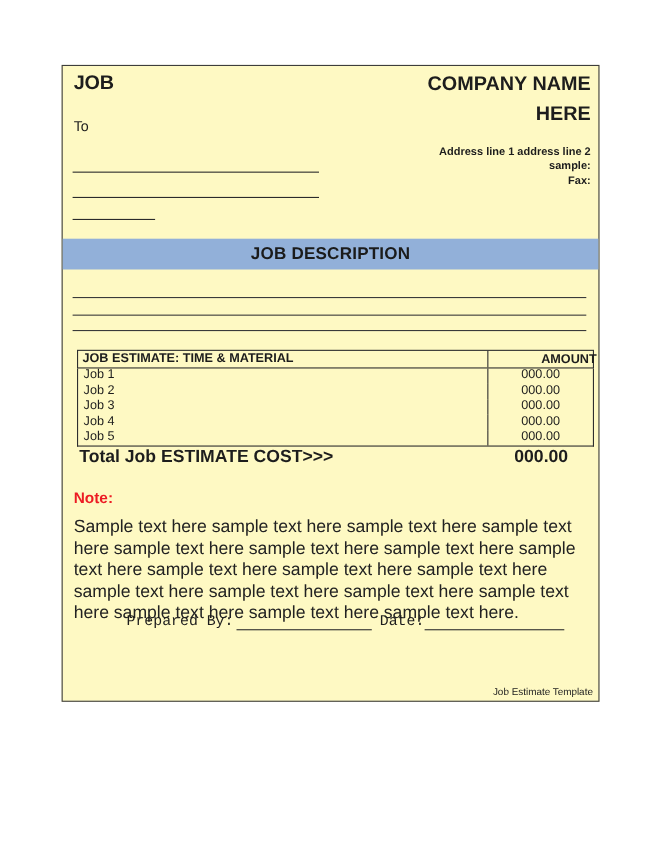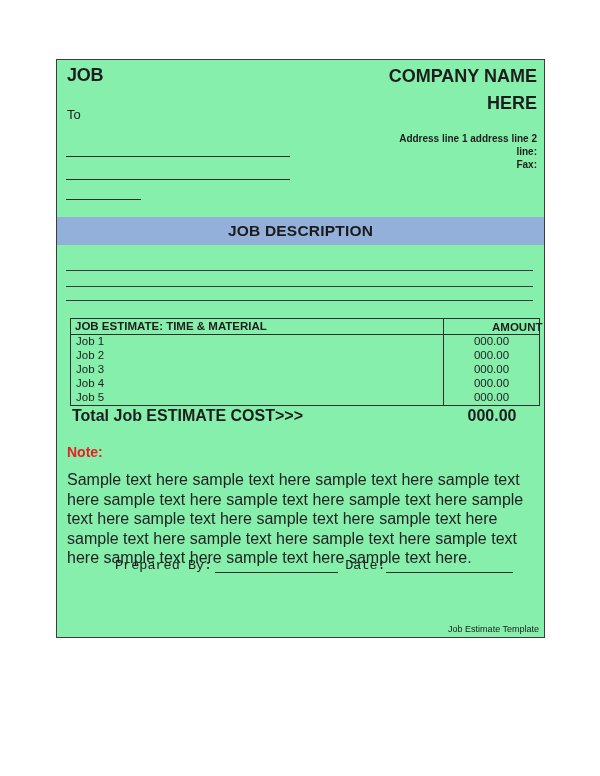--- a/index.html
+++ b/index.html
@@ -11,21 +11,21 @@
     background: #ffffff;
     font-family: "Liberation Sans", sans-serif;
     color: #1d1d1d;
     overflow: hidden;
   }
   .page {
     position: absolute;
     left: 56px; top: 59px;
     width: 489px; height: 579px;
     border: 1px solid #3d3d3d;
-    background: #86efac;
+    background: #fef9c3;
   }
   .job-title {
     position: absolute; left: 10px; top: 5px;
     font-size: 18px; font-weight: 700; letter-spacing: -0.2px;
   }
   .company-name {
     position: absolute; right: 7px; top: 3px; width: 172px;
     text-align: right; font-size: 18px; font-weight: 700; line-height: 27px;
   }
   .to-label {
@@ -98,21 +98,21 @@
     <div class="company-name">COMPANY NAME HERE</div>
 
     <div class="to-label">To</div>
 
     <div class="fill-line l1"></div>
     <div class="fill-line l2"></div>
     <div class="fill-line l3"></div>
 
     <div class="address-block">
       <div>Address line 1 address line 2</div>
-      <div>line:</div>
+      <div>sample:</div>
       <div>Fax:</div>
     </div>
 
     <div class="banner">JOB DESCRIPTION</div>
 
     <div class="desc-line d1"></div>
     <div class="desc-line d2"></div>
     <div class="desc-line d3"></div>
 
     <div class="est-table">

